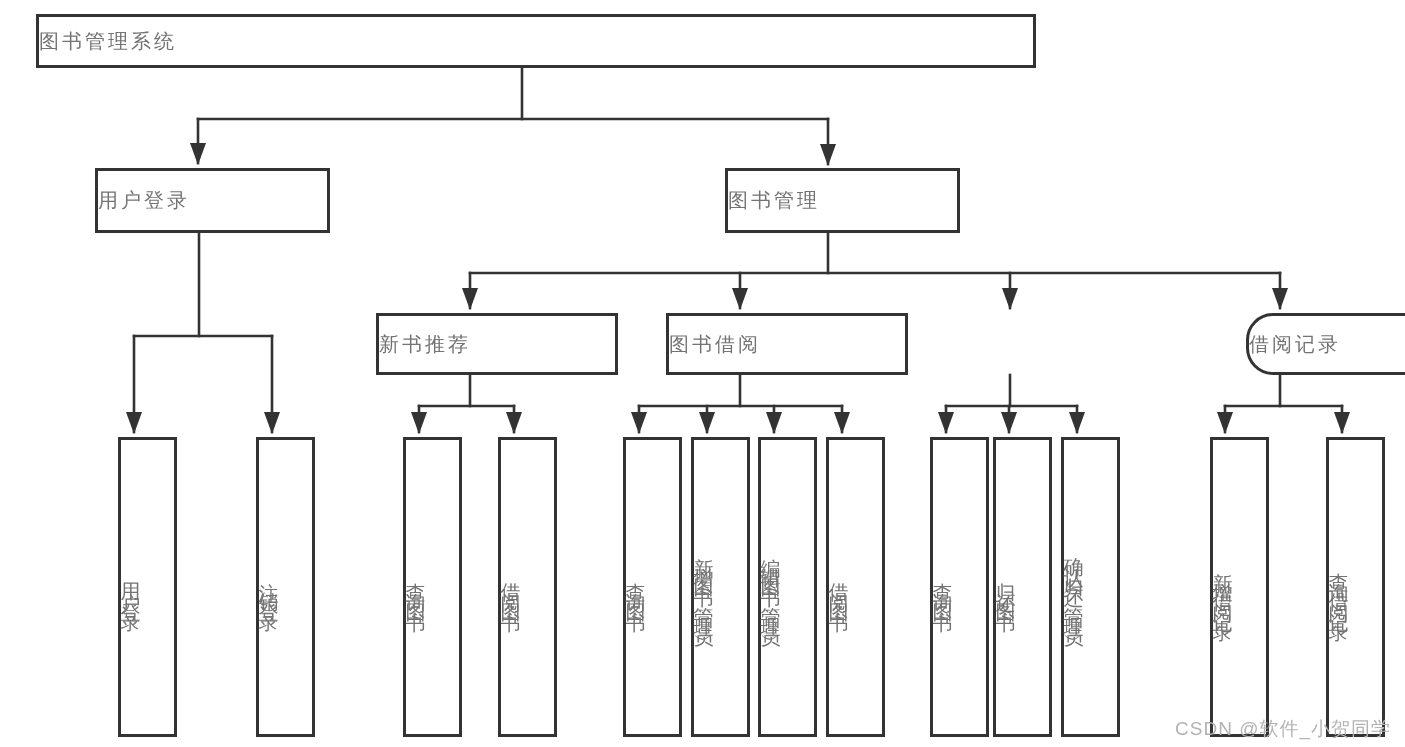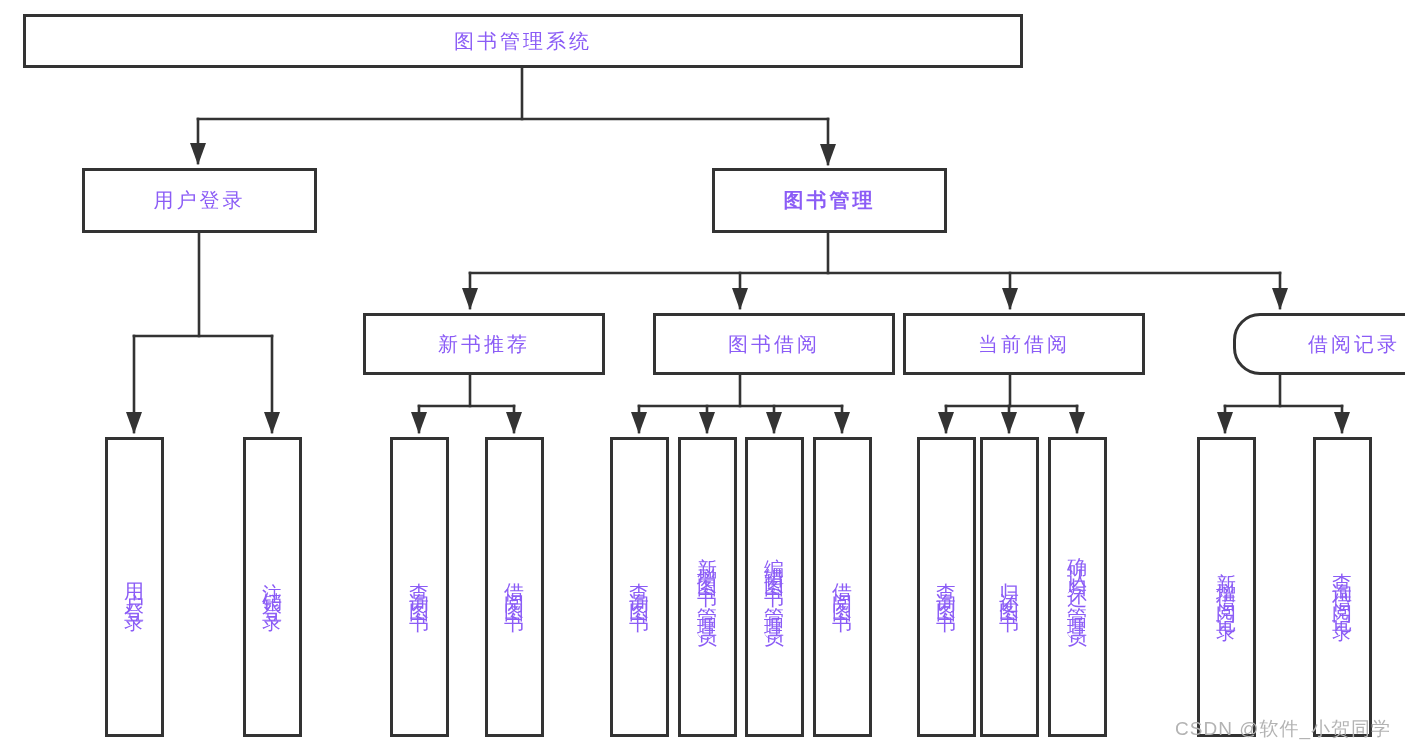--- a/index.html
+++ b/index.html
@@ -22,23 +22,24 @@
     width: 1405px;
     height: 747px;
   }
   .box {
     position: absolute;
     box-sizing: border-box;
     border: 3px solid #333333;
     background: #ffffff;
     display: flex;
     align-items: center;
-    justify-content: center;
-    color: #8b5cf6;
+    justify-content: flex-start;
+    color: #737373;
     text-align: center;
+    margin-left: 13px;
   }
   .h-label {
     font-size: 20px;
     letter-spacing: 3px;
     white-space: nowrap;
   }
   .lvl1 { left: 23px;  top: 14px;  width: 1000px; height: 54px; }
   .lvl2 { height: 65px; width: 235px; top: 168px; }
   .lvl3 { height: 62px; width: 242px; top: 313px; }
   .leaf {
@@ -121,32 +122,29 @@
     </g>
   </svg>
 
   <div class="box lvl1">
     <span class="h-label">图书管理系统</span>
   </div>
 
   <div class="box lvl2" style="left:82px;">
     <span class="h-label">用户登录</span>
   </div>
-  <div class="box lvl2" style="left:712px;font-weight:bold;">
+  <div class="box lvl2" style="left:712px;">
     <span class="h-label">图书管理</span>
   </div>
 
   <div class="box lvl3" style="left:363px;">
     <span class="h-label">新书推荐</span>
   </div>
   <div class="box lvl3" style="left:653px;">
     <span class="h-label">图书借阅</span>
-  </div>
-  <div class="box lvl3" style="left:903px;">
-    <span class="h-label">当前借阅</span>
   </div>
   <div class="box lvl3" style="left:1233px;border-radius:27px;">
     <span class="h-label">借阅记录</span>
   </div>
 
   <div class="box leaf" style="left:105px;">
     <span class="v-label">用户登录</span>
   </div>
   <div class="box leaf" style="left:243px;">
     <span class="v-label">注销登录</span>

